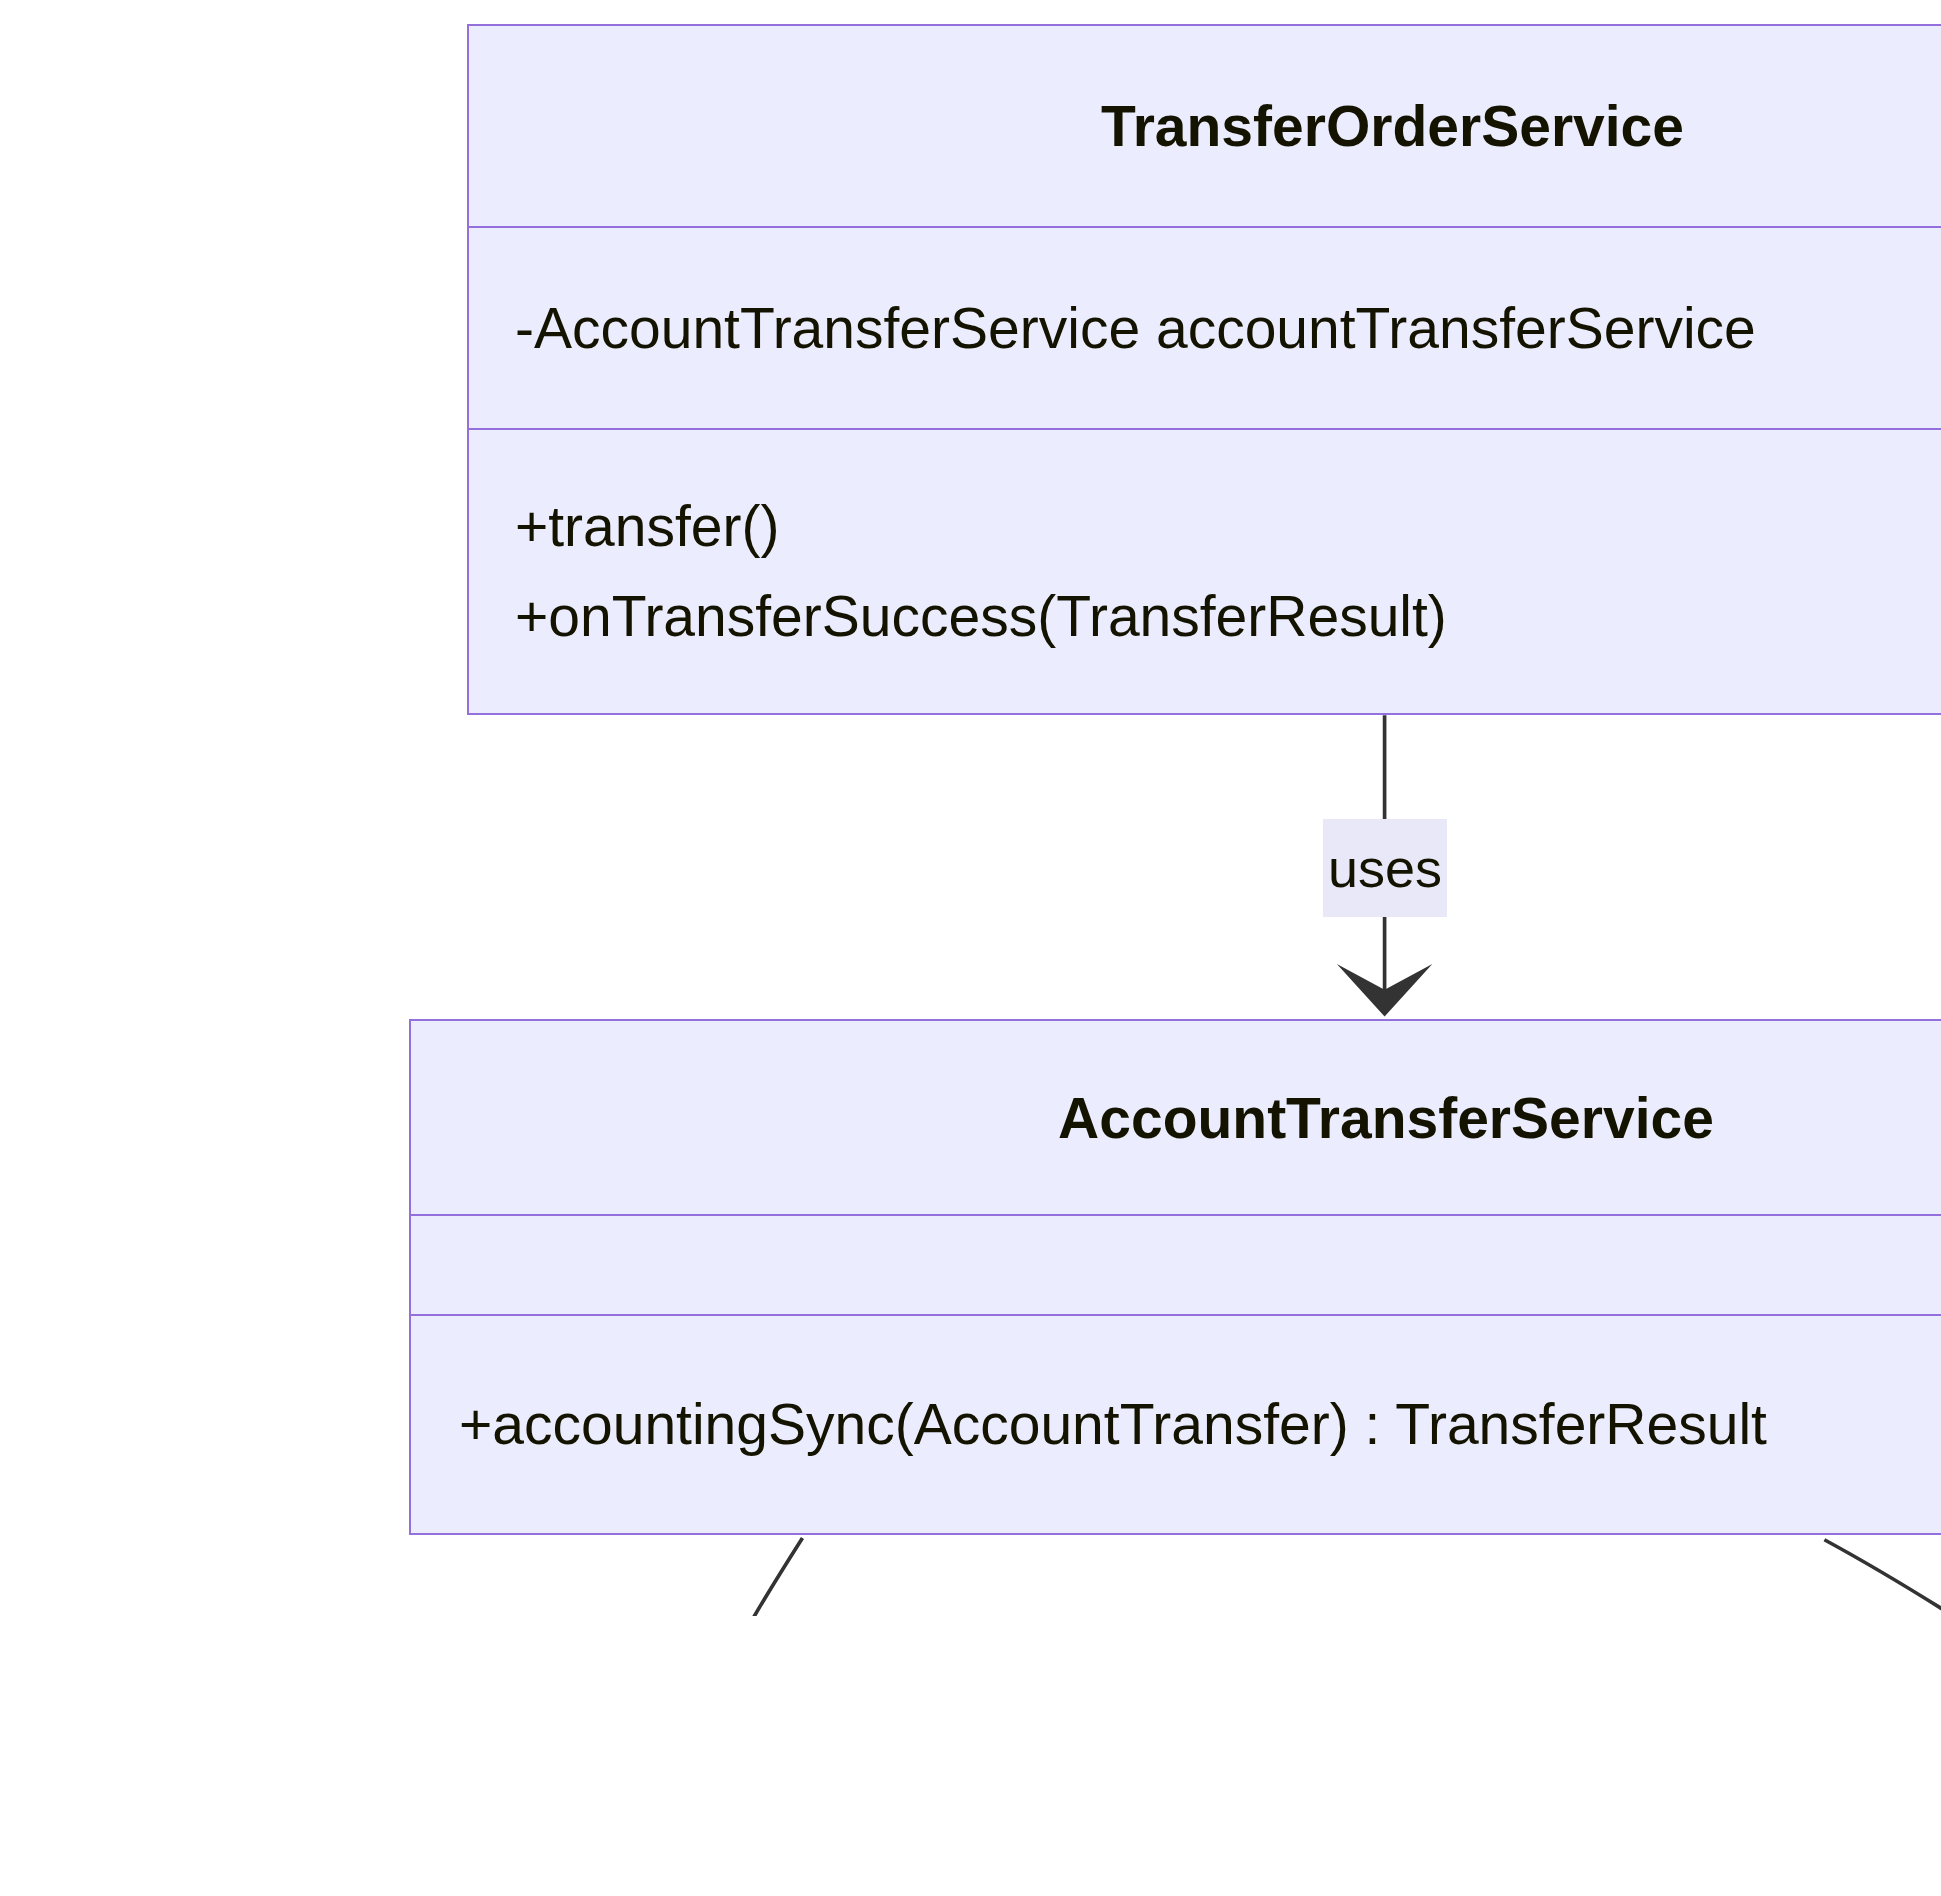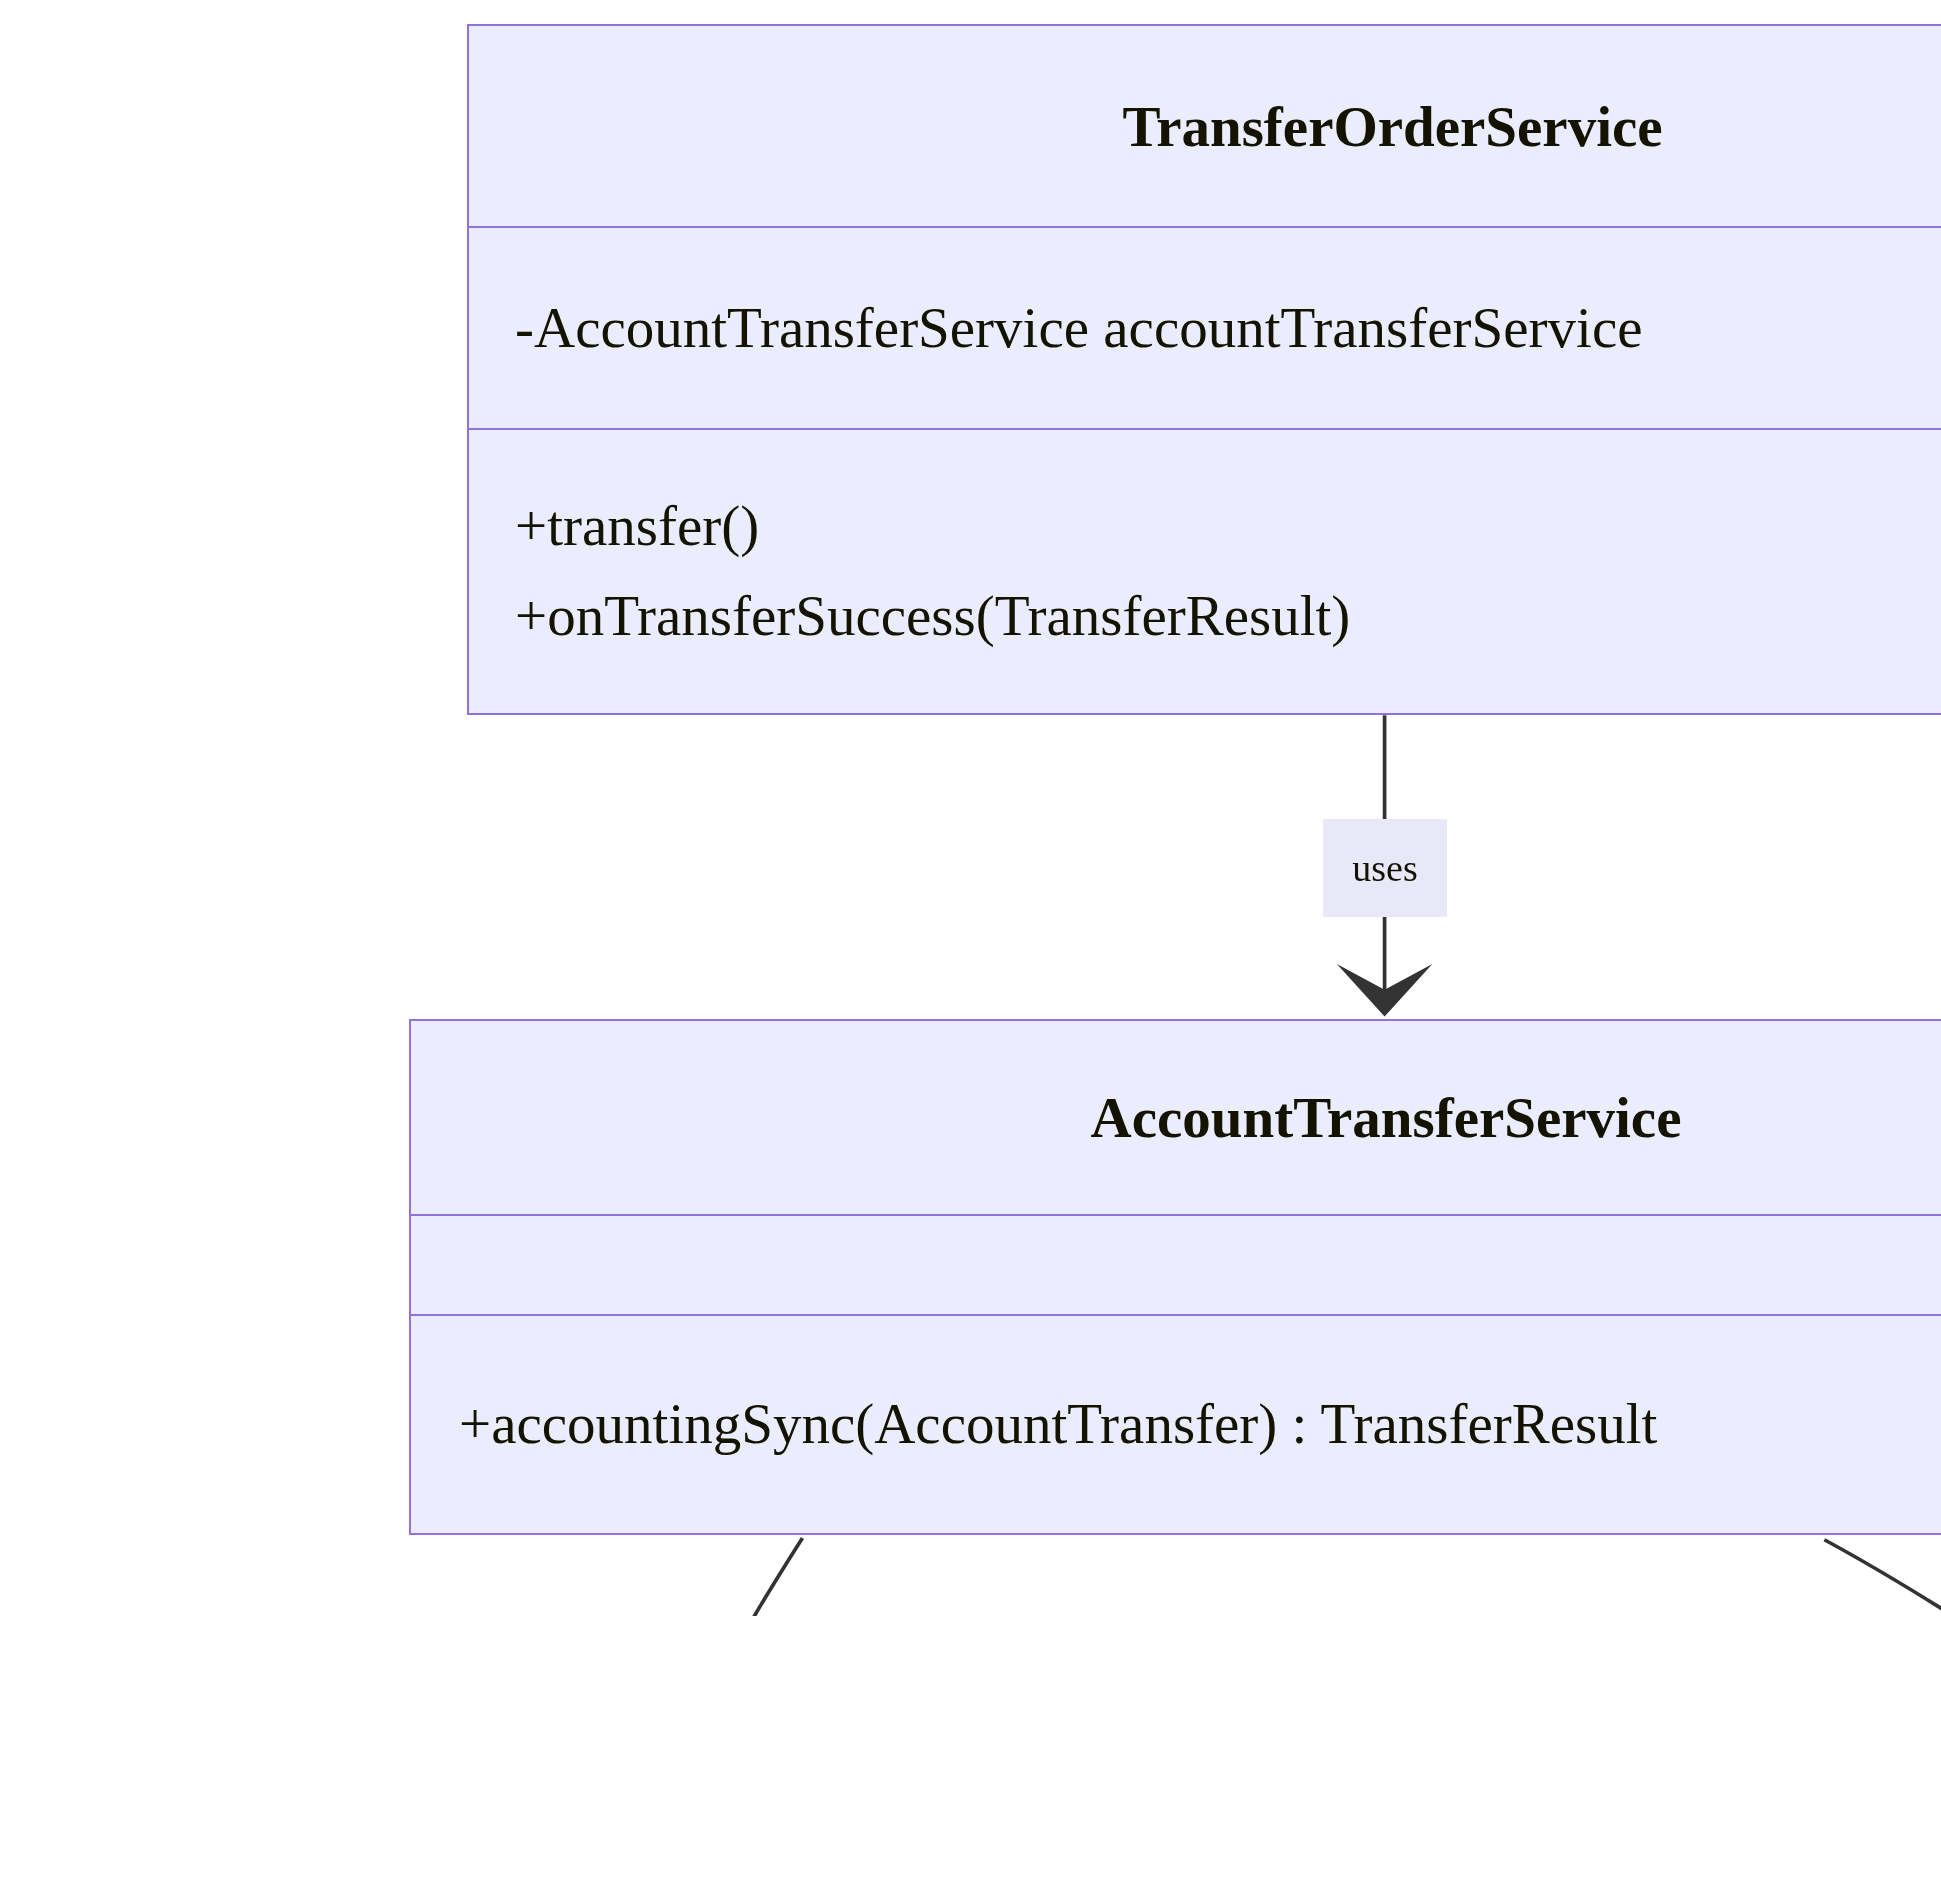--- a/index.html
+++ b/index.html
@@ -2,21 +2,21 @@
 <html style="font-size:14.7px"><head>
 <meta charset="utf-8">
 <style>
   html, body { margin: 0; padding: 0; background: #ffffff; }
   .canvas {
     position: relative;
     width: 1941px;
     height: 1616px;
     background: #ffffff;
     overflow: hidden;
-    font-family: Liberation Serif, serif;
+    font-family: Liberation Sans, sans-serif;
     color: #131300;
   }
   .class-box {
     position: absolute;
     background: #ECECFF;
     border: 2.8px solid #9370DB;
     box-sizing: border-box;
     z-index: 1;
   }
   .class-row { box-sizing: border-box; width: 100%; }
@@ -35,21 +35,21 @@
     padding-left: 46px;
   }
   .box2 .member-line { padding-left: 48px; }
   .edges-svg {
     position: absolute; left: 0; top: 0;
     z-index: 2; pointer-events: none;
   }
   .edge-label {
     position: absolute;
     background: #E8E8F8;
-    font-size: 38px;
+    font-size: 54px;
     display: flex; align-items: center; justify-content: center;
     white-space: nowrap;
     z-index: 3;
   }
 </style>
 </head>
 <body>
 
 <div class="canvas">
 

